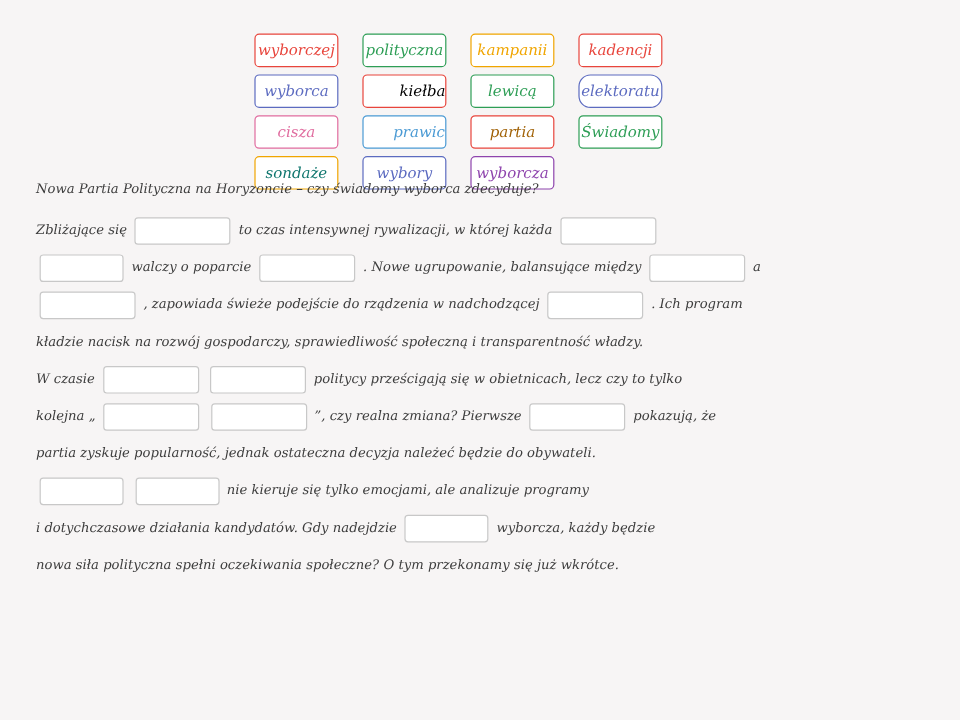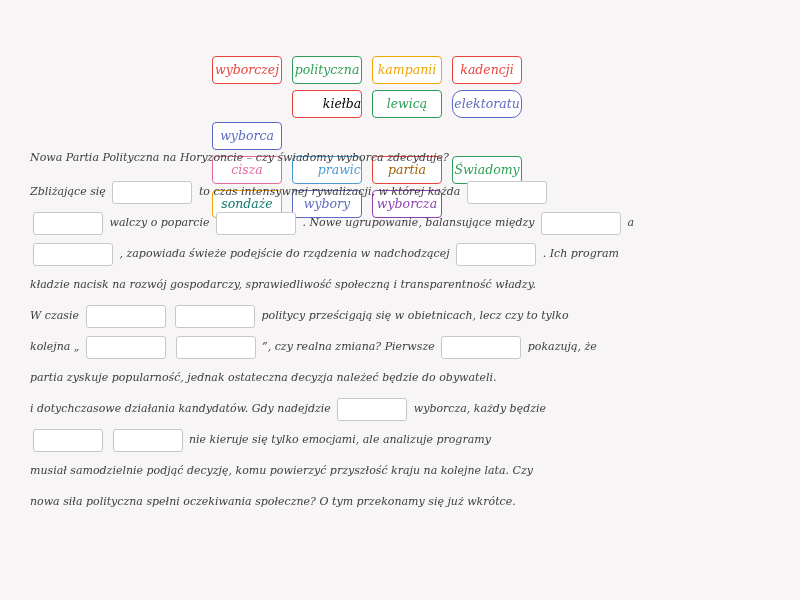--- a/index.html
+++ b/index.html
@@ -18,25 +18,26 @@
     position: relative;
     width: 800px;
     height: 600px;
     background: #f7f5f5;
   }
 
   
   .tiles {
     position: absolute;
     left: 212px;
-    top: 56px;
+    top: 28px;
     width: 380px;
     display: flex;
     flex-wrap: wrap;
-    gap: 6px 10px;
+    gap: 6px 20px;
+    align-items: center;
   }
   .tile {
     box-sizing: border-box;
     width: 70px;
     height: 28px;
     border: 1.5px solid #000;
     border-radius: 4px;
     background: #ffffff;
     display: flex;
     align-items: center;
@@ -86,21 +87,21 @@
 </head>
 <body>
 
 <div id="app">
 
   <div class="tiles">
     <div class="tile" style="color: rgb(232, 69, 60); border-color: rgb(232, 69, 60);">wyborczej</div>
     <div class="tile" style="color: rgb(46, 158, 86); border-color: rgb(46, 158, 86);">polityczna</div>
     <div class="tile" style="color: rgb(240, 165, 0); border-color: rgb(240, 165, 0);">kampanii</div>
     <div class="tile" style="color: rgb(232, 69, 60); border-color: rgb(232, 69, 60);">kadencji</div>
-    <div class="tile" style="color: rgb(92, 107, 192); border-color: rgb(92, 107, 192); margin-top: 32px;">wyborca</div>
+    <div class="tile" style="color: rgb(92, 107, 192); border-color: rgb(92, 107, 192);">wyborca</div>
     <div class="tile" style="color: #000000; border-color: rgb(232, 69, 60); padding-left: 44px;">kiełbasa</div>
     <div class="tile" style="color: rgb(46, 158, 86); border-color: rgb(46, 158, 86);">lewicą</div>
     <div class="tile" style="color: rgb(92, 107, 192); border-color: rgb(92, 107, 192); border-radius: 10px;">elektoratu</div>
     <div class="tile" style="color: rgb(224, 108, 159); border-color: rgb(224, 108, 159);">cisza</div>
     <div class="tile" style="color: rgb(74, 154, 212); border-color: rgb(74, 154, 212); padding-left: 32px;">prawicą</div>
     <div class="tile" style="color: #a16207; border-color: rgb(232, 69, 60);">partia</div>
     <div class="tile" style="color: rgb(46, 158, 86); border-color: rgb(46, 158, 86);">Świadomy</div>
     <div class="tile" style="color: #0f766e; border-color: rgb(240, 165, 0);">sondaże</div>
     <div class="tile" style="color: rgb(92, 107, 192); border-color: rgb(92, 107, 192);">wybory</div>
     <div class="tile" style="color: rgb(142, 68, 173); border-color: rgb(142, 68, 173);">wyborcza</div>
@@ -147,29 +148,28 @@
       <span class="blank w-big"></span>
       <span class="blank w-big"></span>
       <span>”, czy realna zmiana? Pierwsze</span>
       <span class="blank w-big"></span>
       <span>pokazują, że</span>
     </div>
 
     <div class="line">partia zyskuje popularność, jednak ostateczna decyzja należeć będzie do obywateli.</div>
 
     <div class="line">
+      <span class="blank w-med"></span>
+      <span class="blank w-med"></span>
+      <span>nie kieruje się tylko emocjami, ale analizuje programy</span>
+    </div>
+
+    <div class="line">
       <span>i dotychczasowe działania kandydatów. Gdy nadejdzie</span>
       <span class="blank w-med"></span>
       <span>wyborcza, każdy będzie</span>
     </div>
 
-    <div class="line">
-      <span class="blank w-med"></span>
-      <span class="blank w-med"></span>
-      <span>nie kieruje się tylko emocjami, ale analizuje programy</span>
-    </div>
-
-    <div class="line">musiał samodzielnie podjąć decyzję, komu powierzyć przyszłość kraju na kolejne lata. Czy</div>
 
     <div class="line">nowa siła polityczna spełni oczekiwania społeczne? O tym przekonamy się już wkrótce.</div>
 
   </div>
 </div>
 
 </body></html>

